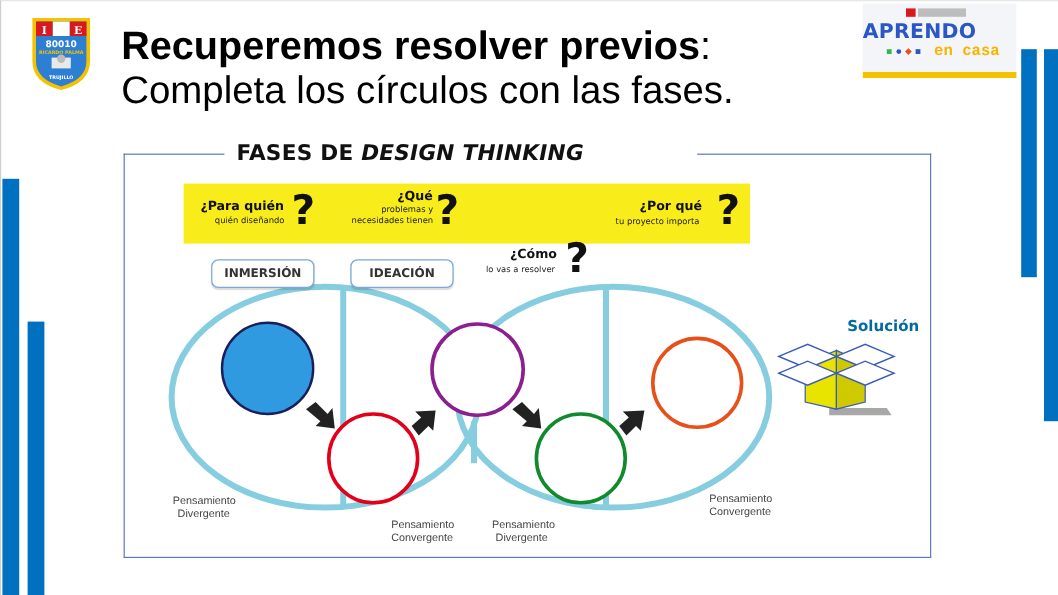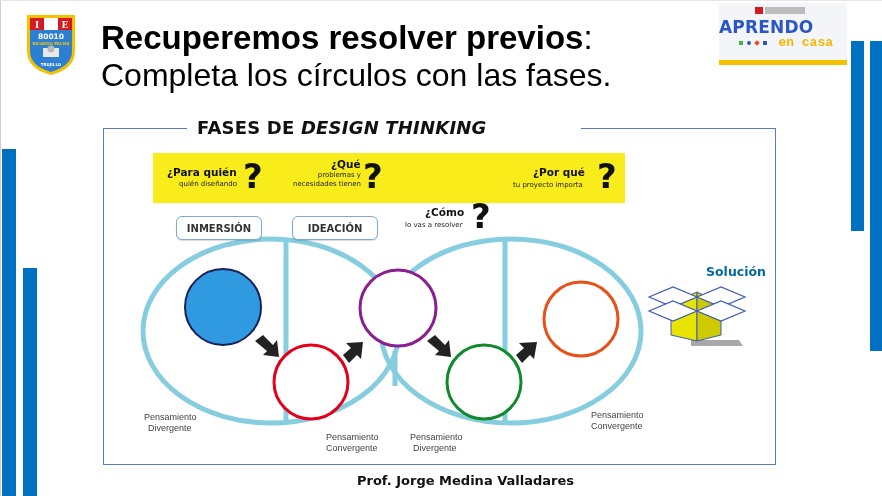--- a/index.html
+++ b/index.html
@@ -151,14 +151,13 @@
   <div class="phase-tag" style="left:291px; top:215px; width:86px;">IDEACIÓN</div>
   <div class="phase-tag" style="left:175px; top:215px; width:86px;">INMERSIÓN</div>
 
   <div class="solucion">Solución</div>
 
   <div class="label-small" style="left:143px; top:411px;"><span>Pensamiento</span><br><span style="padding-left:4px;">Divergente</span></div>
   <div class="label-small" style="left:325px; top:431px;"><span>Pensamiento</span><br><span>Convergente</span></div>
   <div class="label-small" style="left:409px; top:431px;"><span>Pensamiento</span><br><span style="padding-left:3px;">Divergente</span></div>
   <div class="label-small" style="left:590px; top:409px;"><span>Pensamiento</span><br><span>Convergente</span></div>
 
-  <div class="footer">Prof. Jorge Medina Valladares</div>
 </div>
 
 </body></html>

